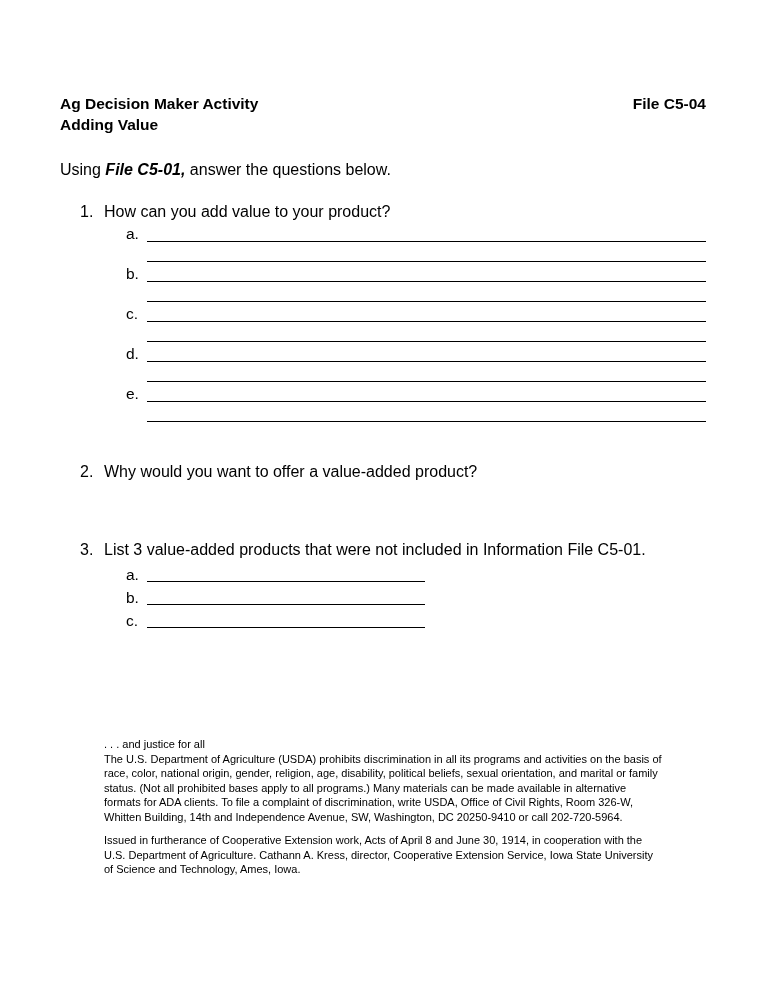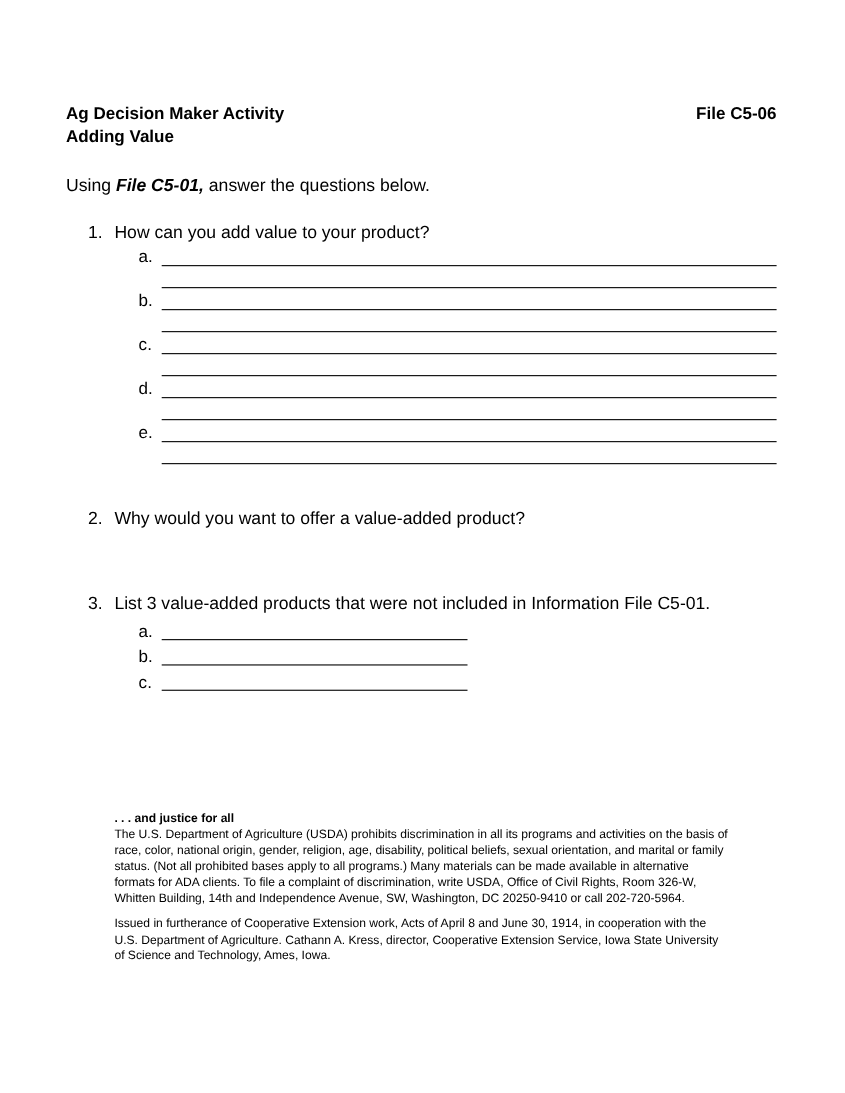--- a/index.html
+++ b/index.html
@@ -53,35 +53,35 @@
     margin-top: 1px;
   }
   .footer {
     position: absolute;
     left: 104px;
     top: 737px;
     width: 558px;
     font-size: 11px;
     line-height: 14.5px;
   }
-  .footer-heading { font-weight: bold; }
+  .footer-heading { font-weight: normal; }
   .footer p { margin: 0; }
   .footer .p2 { margin-top: 9px; }
 </style>
 </head>
 <body>
 
 <div class="page">
 
   <div class="header-row">
     <div>
       <div>Ag Decision Maker Activity</div>
       <div>Adding Value</div>
     </div>
-    <div>File C5-06</div>
+    <div>File C5-04</div>
   </div>
 
 
   <p class="instructions"><span>Using </span><span class="emph">File C5-01,</span><span> answer the questions below.</span></p>
 
   <div class="q1">
     <div class="q-row">
       <span class="qnum">1.</span>
       <span class="qtext">How can you add value to your product?</span>
     </div>

